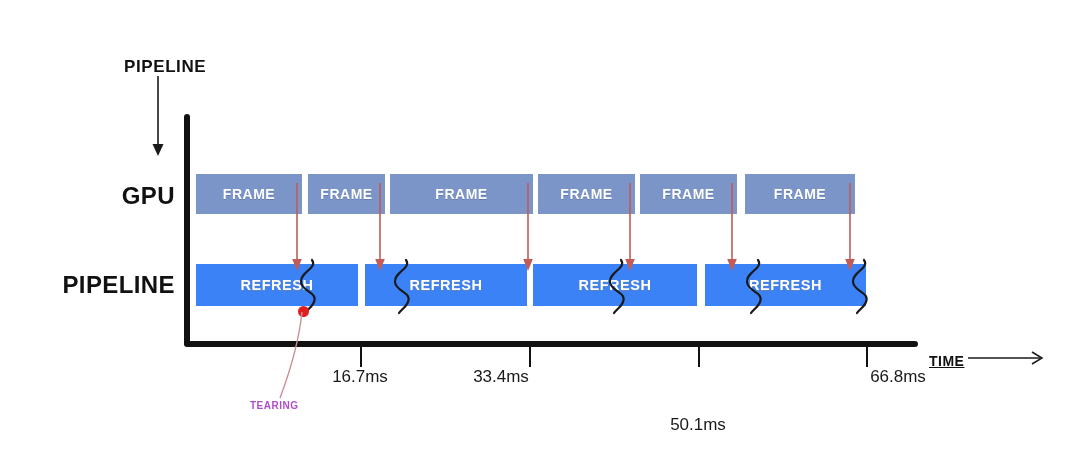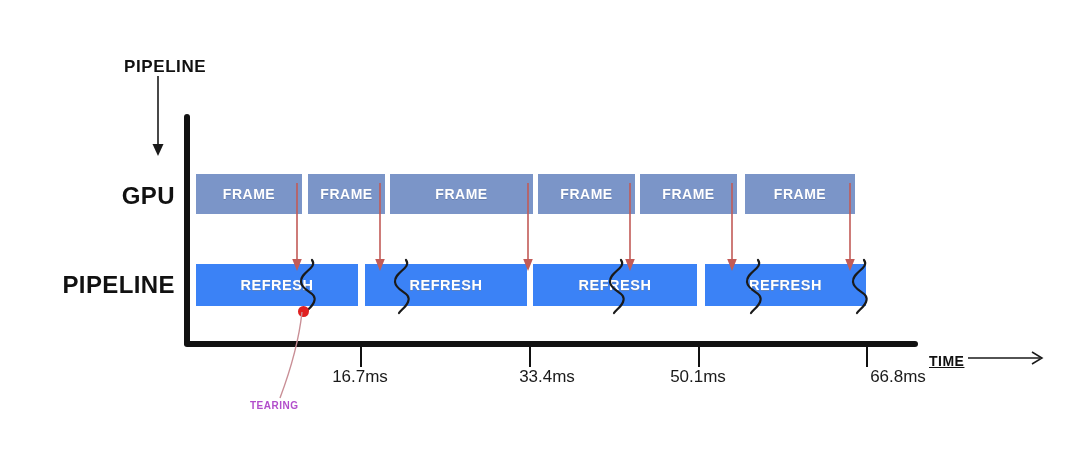--- a/index.html
+++ b/index.html
@@ -257,23 +257,23 @@
         <path d="M20 2 C26 10, 8 14, 9 24 C10 34, 26 34, 22 44 C20 49, 15 52, 13 55" fill="none" stroke="#1a1a1a" stroke-width="2.2" stroke-linecap="round"></path>
       </svg>
       <svg class="tear" viewBox="0 0 34 56" style="left: 844px;">
         <path d="M20 2 C26 10, 8 14, 9 24 C10 34, 26 34, 22 44 C20 49, 15 52, 13 55" fill="none" stroke="#1a1a1a" stroke-width="2.2" stroke-linecap="round"></path>
       </svg>
     </div>
   <div id="ticks-layer">
       <div class="tick" style="left: 360px;"></div>
       <div class="tick-label" style="left: 360px;">16.7ms</div>
       <div class="tick" style="left: 529px;"></div>
-      <div class="tick-label" style="left: 547px;">33.4ms</div>
+      <div class="tick-label" style="left: 501px;">33.4ms</div>
       <div class="tick" style="left: 698px;"></div>
-      <div class="tick-label" style="left: 698px;">50.1ms</div>
+      <div class="tick-label" style="left: 698px; margin-top: 48px;">50.1ms</div>
       <div class="tick" style="left: 866px;"></div>
       <div class="tick-label" style="left: 898px;">66.8ms</div>
     </div>
 
   <div class="time-label">TIME</div>
   <svg class="time-arrow" viewBox="0 0 86 20">
     <line x1="2" y1="10" x2="74" y2="10" stroke="#1a1a1a" stroke-width="1.5"></line>
     <polyline points="66,4 76,10 66,16" fill="none" stroke="#1a1a1a" stroke-width="1.5"></polyline>
   </svg>
 

